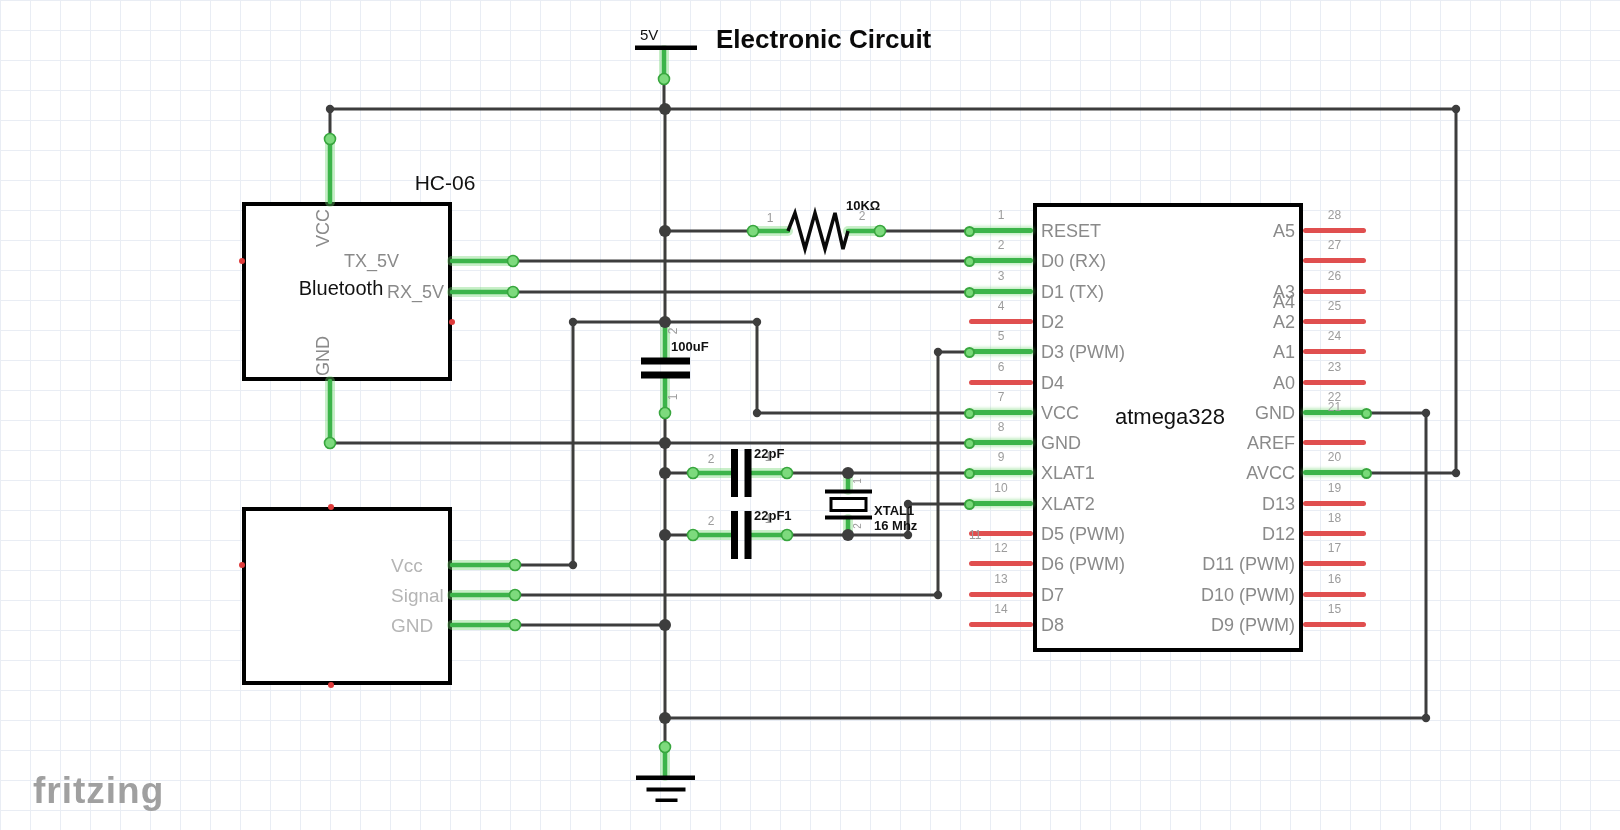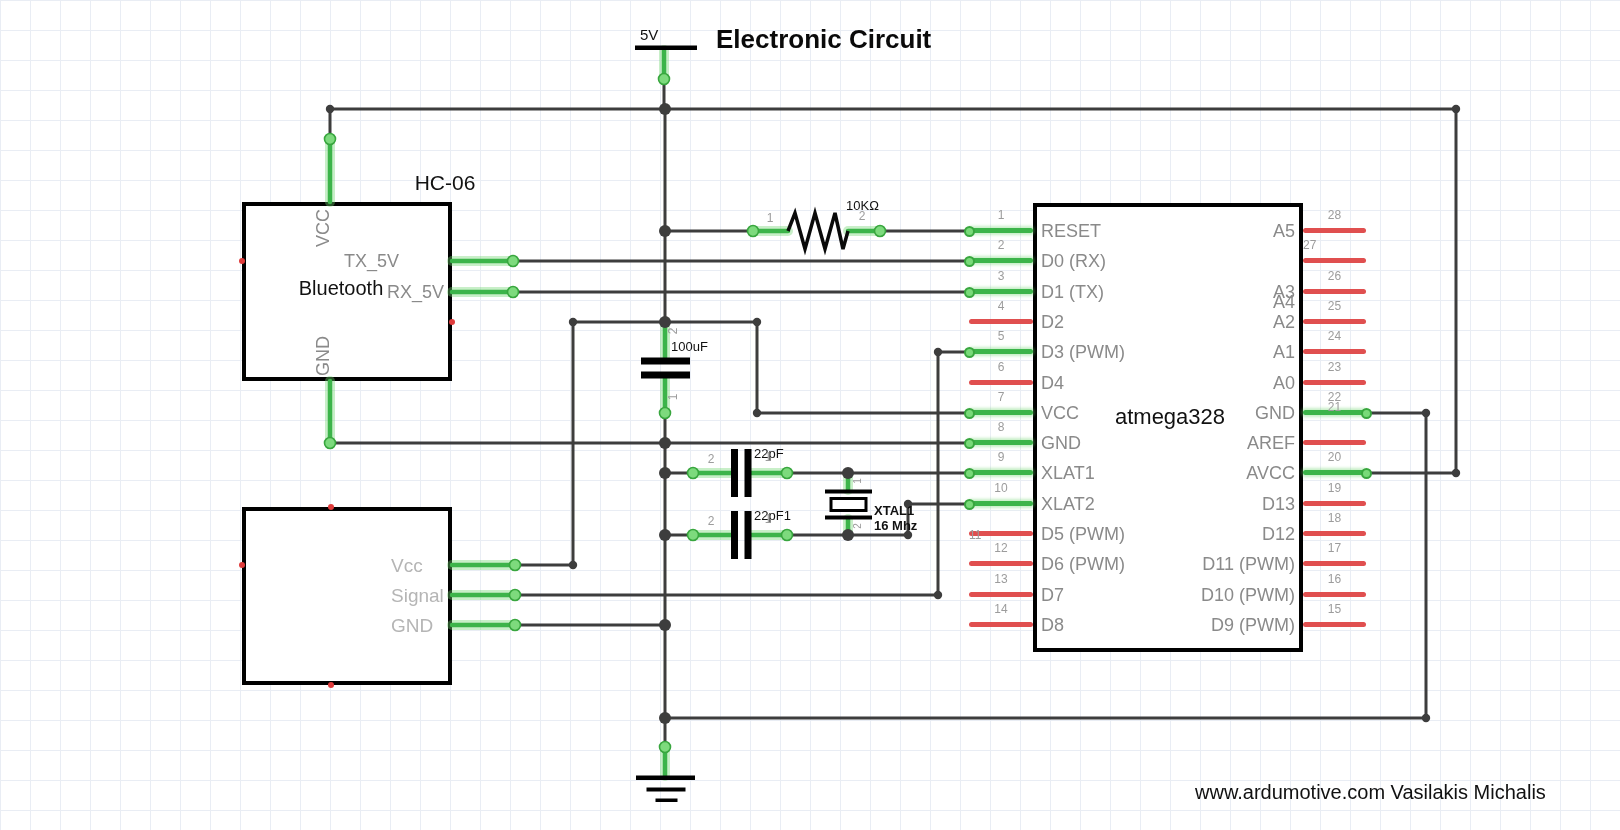--- a/index.html
+++ b/index.html
@@ -14,21 +14,21 @@
   #wires{position:absolute;left:0;top:0;z-index:2;}
   .lbl{position:absolute;white-space:nowrap;color:#111;z-index:3;}
   .title{font-size:26px;font-weight:700;color:#0a0a0a;}
   .comp-title{font-size:20px;color:#111;}
   .inner-name{font-size:20px;color:#111;}
   .pinlbl{font-size:18px;color:#8a8a8a;}
   .pinlbl-light{font-size:19px;color:#b5b5b5;}
   .pinnum{font-size:12px;color:#9c9c9c;}
   .vtext{transform:translate(-50%,-50%) rotate(-90deg);}
   .ctext{transform:translate(-50%,0);}
-  .valuelbl{font-size:13px;font-weight:400;color:#111;}
+  .valuelbl{font-size:13px;font-weight:700;color:#111;}
   .stub{position:absolute;height:5px;border-radius:2.5px;z-index:2;}
   .stub.green{background:#3cb44a;box-shadow:0 0 3px 2px rgba(105,210,105,.38);}
   .stub.red{background:#e04f4f;}
   .gdot{position:absolute;width:11px;height:11px;border-radius:50%;background:#79da79;
         border:2px solid #38a63e;box-sizing:border-box;z-index:3;}
   .watermark{font-size:37px;font-weight:600;color:#a0a0a0;letter-spacing:1px;}
   .credit{font-size:20px;color:#111;}
   .powerlbl{font-size:15px;color:#111;}
 </style>
 </head>
@@ -202,21 +202,21 @@
   <div class="lbl pinnum ctext" style="left:711px;top:514px;">2</div>
   <div class="lbl pinnum ctext" style="left:768px;top:512px;">1</div>
 
   <div class="lbl" style="left:874px;top:467px;font-size:13px;font-weight:600;line-height:15px;margin-top:36px;">
     <div>XTAL1</div>
     <div>16 Mhz</div>
   </div>
   <div class="lbl pinnum vtext" style="left:857px;top:481px;font-size:10px;">1</div>
   <div class="lbl pinnum vtext" style="left:857px;top:526px;font-size:10px;">2</div>
 
-  <div class="lbl credit" style="left:1195px;top:781px;">www.ardumotive.com Vasilakis Michalis</div>
+  <div class="lbl watermark" style="left:33px;top:770px;">fritzing</div>
 
   <div id="chip-pins">
       <div class="stub green" style="left:969px;top:228px;width:64px;"></div>
       <div class="gdot" style="left:963.5px;top:225.5px;"></div>
       <div class="lbl pinnum" style="left:969px;top:208px;width:64px;text-align:center;">1</div>
       <div class="lbl pinlbl" style="left:1041px;top:221px;">RESET</div>
       <div class="stub green" style="left:969px;top:258px;width:64px;"></div>
       <div class="gdot" style="left:963.5px;top:255.5px;"></div>
       <div class="lbl pinnum" style="left:969px;top:238px;width:64px;text-align:center;">2</div>
       <div class="lbl pinlbl" style="left:1041px;top:251px;">D0 (RX)</div>
@@ -259,21 +259,21 @@
       <div class="stub red" style="left:969px;top:592px;width:64px;"></div>
       <div class="lbl pinnum" style="left:969px;top:572px;width:64px;text-align:center;">13</div>
       <div class="lbl pinlbl" style="left:1041px;top:585px;">D7</div>
       <div class="stub red" style="left:969px;top:622px;width:64px;"></div>
       <div class="lbl pinnum" style="left:969px;top:602px;width:64px;text-align:center;">14</div>
       <div class="lbl pinlbl" style="left:1041px;top:615px;">D8</div>
       <div class="stub red" style="left:1303px;top:228px;width:63px;"></div>
       <div class="lbl pinnum" style="left:1303px;top:208px;width:63px;text-align:center;">28</div>
       <div class="lbl pinlbl" style="left:1100px;top:221px;width:195px;text-align:right;">A5</div>
       <div class="stub red" style="left:1303px;top:258px;width:63px;"></div>
-      <div class="lbl pinnum" style="left:1303px;top:238px;width:63px;text-align:left;">27</div>
+      <div class="lbl pinnum" style="left:1303px;top:238px;width:63px;text-align:center;">27</div>
       <div class="lbl pinlbl" style="left:1100px;top:251px;width:195px;text-align:right;margin-top:41px;">A4</div>
       <div class="stub red" style="left:1303px;top:289px;width:63px;"></div>
       <div class="lbl pinnum" style="left:1303px;top:269px;width:63px;text-align:center;">26</div>
       <div class="lbl pinlbl" style="left:1100px;top:282px;width:195px;text-align:right;">A3</div>
       <div class="stub red" style="left:1303px;top:319px;width:63px;"></div>
       <div class="lbl pinnum" style="left:1303px;top:299px;width:63px;text-align:center;">25</div>
       <div class="lbl pinlbl" style="left:1100px;top:312px;width:195px;text-align:right;">A2</div>
       <div class="stub red" style="left:1303px;top:349px;width:63px;"></div>
       <div class="lbl pinnum" style="left:1303px;top:329px;width:63px;text-align:center;">24</div>
       <div class="lbl pinlbl" style="left:1100px;top:342px;width:195px;text-align:right;">A1</div>

